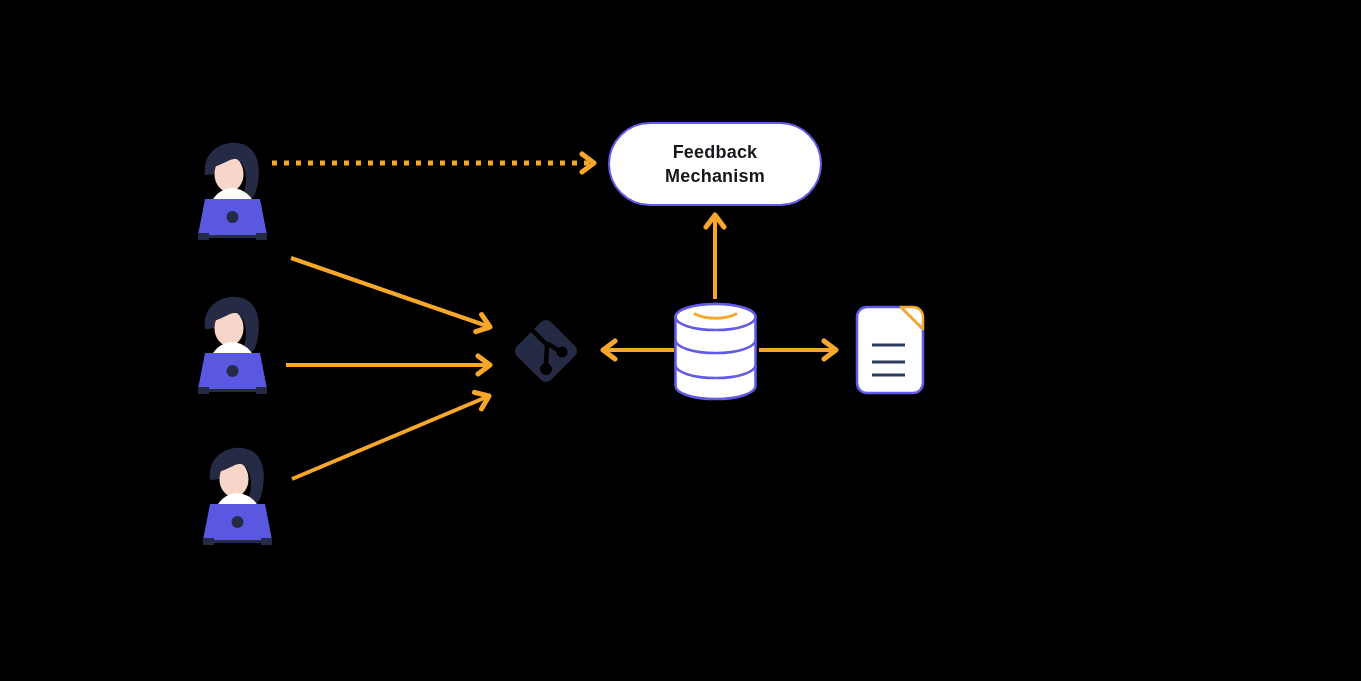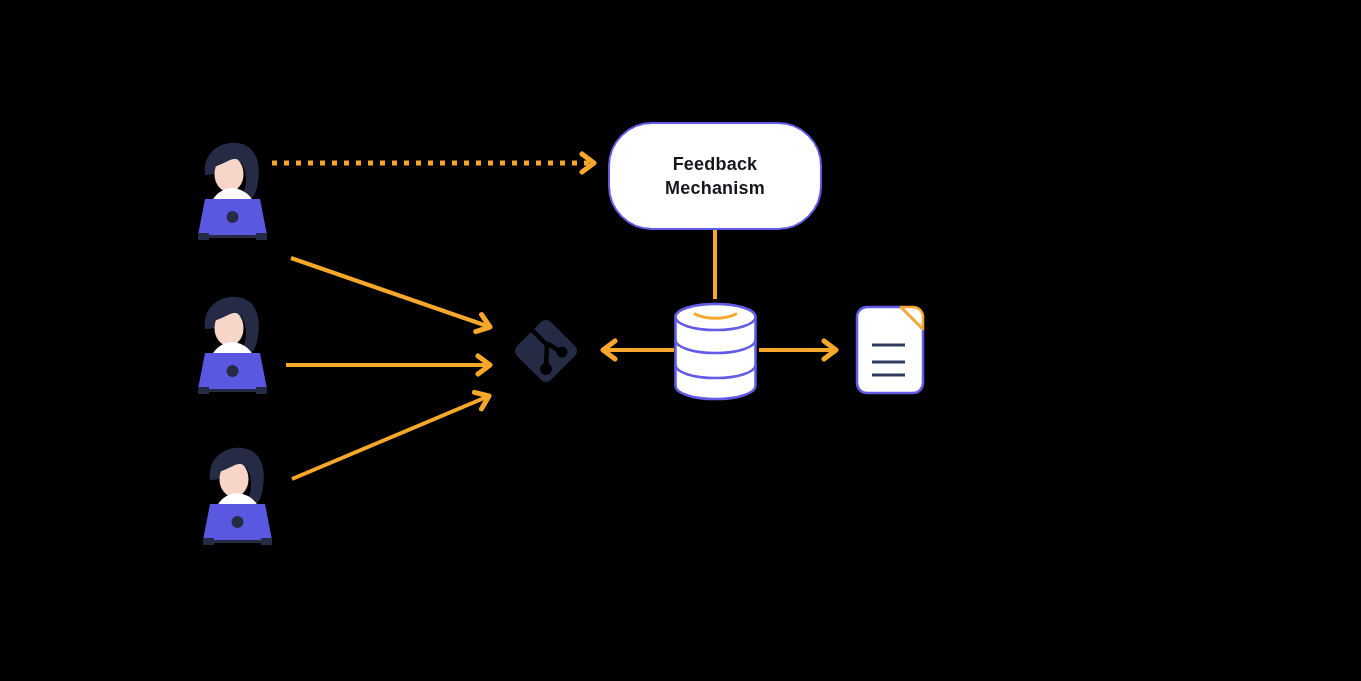--- a/index.html
+++ b/index.html
@@ -1,21 +1,21 @@
 <!DOCTYPE html>
 <html><head>
 <meta charset="utf-8">
 <style>
   html,body{margin:0;padding:0;background:#000;}
   .canvas{position:relative;width:1361px;height:681px;background:#000;overflow:hidden;
           font-family:"Liberation Sans", sans-serif;}
   .abs{position:absolute;}
   .arrows{position:absolute;left:0;top:0;width:1361px;height:681px;pointer-events:none;}
   .node-feedback{
-    position:absolute;left:608px;top:122px;width:214px;height:108px;
+    position:absolute;left:608px;top:122px;width:214px;height:84px;
     background:#FFFFFF;border:2.5px solid #625BE6;border-radius:44px;
     box-sizing:border-box;display:flex;align-items:center;justify-content:center;
     text-align:center;
   }
   .node-feedback span{
     font-weight:bold;font-size:18px;line-height:1.35;color:#16161C;
     width:120px;letter-spacing:.2px;
   }
   .person{width:82px;height:104px;}
   .p1{left:192px;top:137px;}

